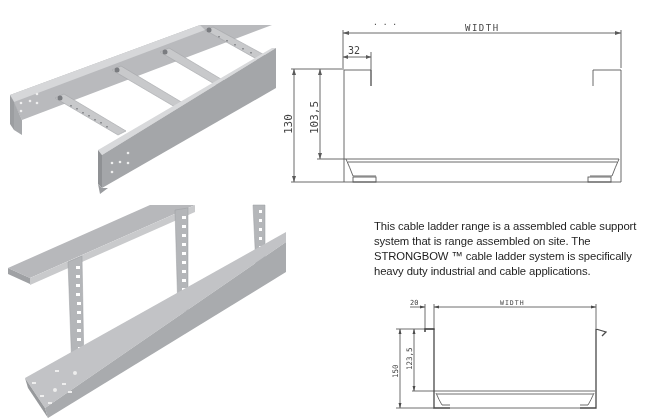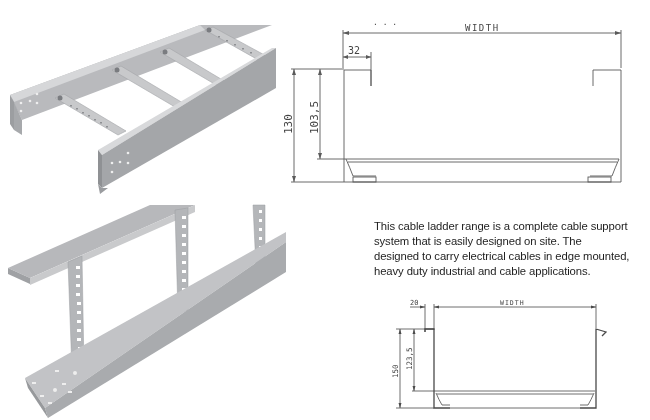--- a/index.html
+++ b/index.html
@@ -168,23 +168,23 @@
     </g>
     <text x="185" y="31" font-size="9" letter-spacing="1.5">WIDTH</text>
     <text x="68" y="54" font-size="10">32</text>
     <text x="0" y="0" font-size="11" transform="translate(12,134) rotate(-90)">130</text>
     <text x="0" y="0" font-size="11" transform="translate(38,134) rotate(-90)">103,5</text>
     <text x="93" y="25" font-size="8">. . .</text>
   </svg>
 </div>
 
 <div class="desc">
-  <span>This cable ladder range is a complete cable support</span>
-  <span>system that is easily designed on site. The</span>
-  <span>designed to carry electrical cables in edge mounted,</span>
+  <span>This cable ladder range is a assembled cable support</span>
+  <span>system that is range assembled on site. The</span>
+  <span>STRONGBOW ™ cable ladder system is specifically</span>
   <span>heavy duty industrial and cable applications.</span>
 </div>
 
 <div class="abs" style="left:370px;top:296px;width:280px;height:124px;text-align:center;">
   <svg width="280" height="124" viewBox="0 0 280 124">
     <g stroke="#4a4a4a" stroke-width="0.8" fill="none">
 
       <line x1="64" y1="8" x2="64" y2="34"></line>
       <line x1="226" y1="8" x2="226" y2="32"></line>
       <line x1="64" y1="11" x2="226" y2="11"></line>

